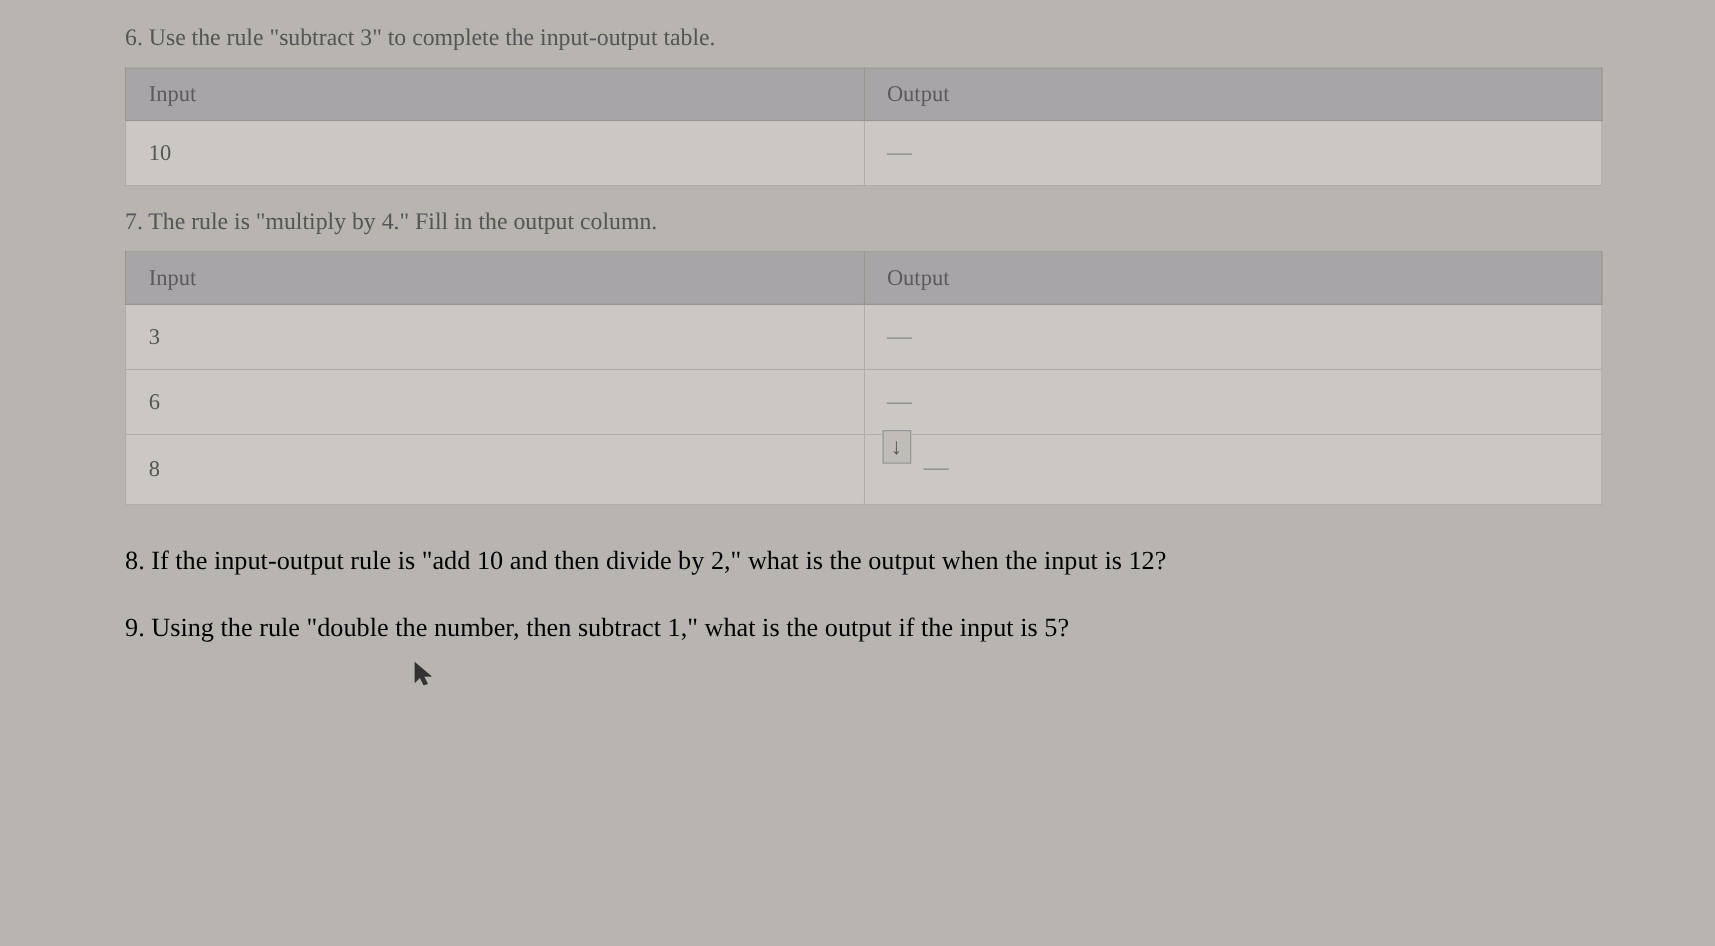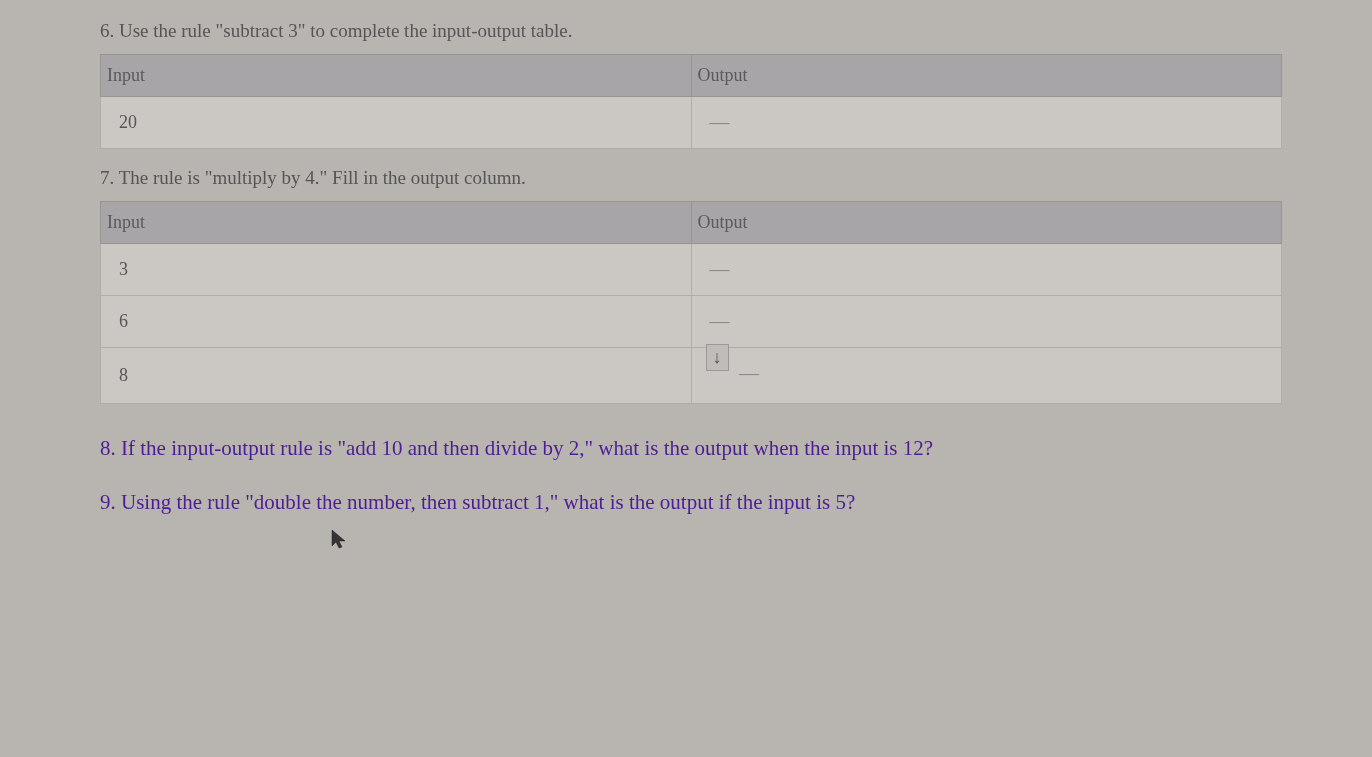--- a/index.html
+++ b/index.html
@@ -25,21 +25,21 @@
     width: 100%;
     border-collapse: collapse;
     background: #c8c5c1;
     border: 1px solid #a8a5a1;
   }
   th {
     background: #a8a5a8;
     color: #5a5a5a;
     font-weight: 500;
     text-align: left;
-    padding: 10px 6px;
+    padding: 10px 18px;
     font-size: 18px;
     border: 1px solid #989590;
   }
   td {
     padding: 14px 18px;
     border: 1px solid #b0ada8;
     font-size: 18px;
     color: #555;
     background: #cbc8c3;
     position: relative;
@@ -62,42 +62,42 @@
     border: 1px solid #999;
     padding: 2px 6px;
     background: #c0bdb8;
     color: #555;
     font-size: 18px;
     margin-left: -4px;
     vertical-align: middle;
   }
   .q8, .q9 {
     font-size: 21px;
-    color: #4c1d95;
+    color: #000000;
     line-height: 1.6;
     margin-top: 28px;
     font-weight: 500;
   }
   .q9 { margin-top: 20px; }
 </style>
 </head>
 <body>
 
 <div class="question">
   <div class="question-text">6. Use the rule "subtract 3" to complete the input-output table.</div>
   <table>
     <thead>
       <tr>
         <th style="width:50%">Input</th>
         <th style="width:50%">Output</th>
       </tr>
     </thead>
     <tbody>
       <tr>
-        <td>20</td>
+        <td>10</td>
         <td><span class="blank">—</span></td>
       </tr>
     </tbody>
   </table>
 </div>
 
 <div class="question">
   <div class="question-text">7. The rule is "multiply by 4." Fill in the output column.</div>
   <table>
     <thead>

